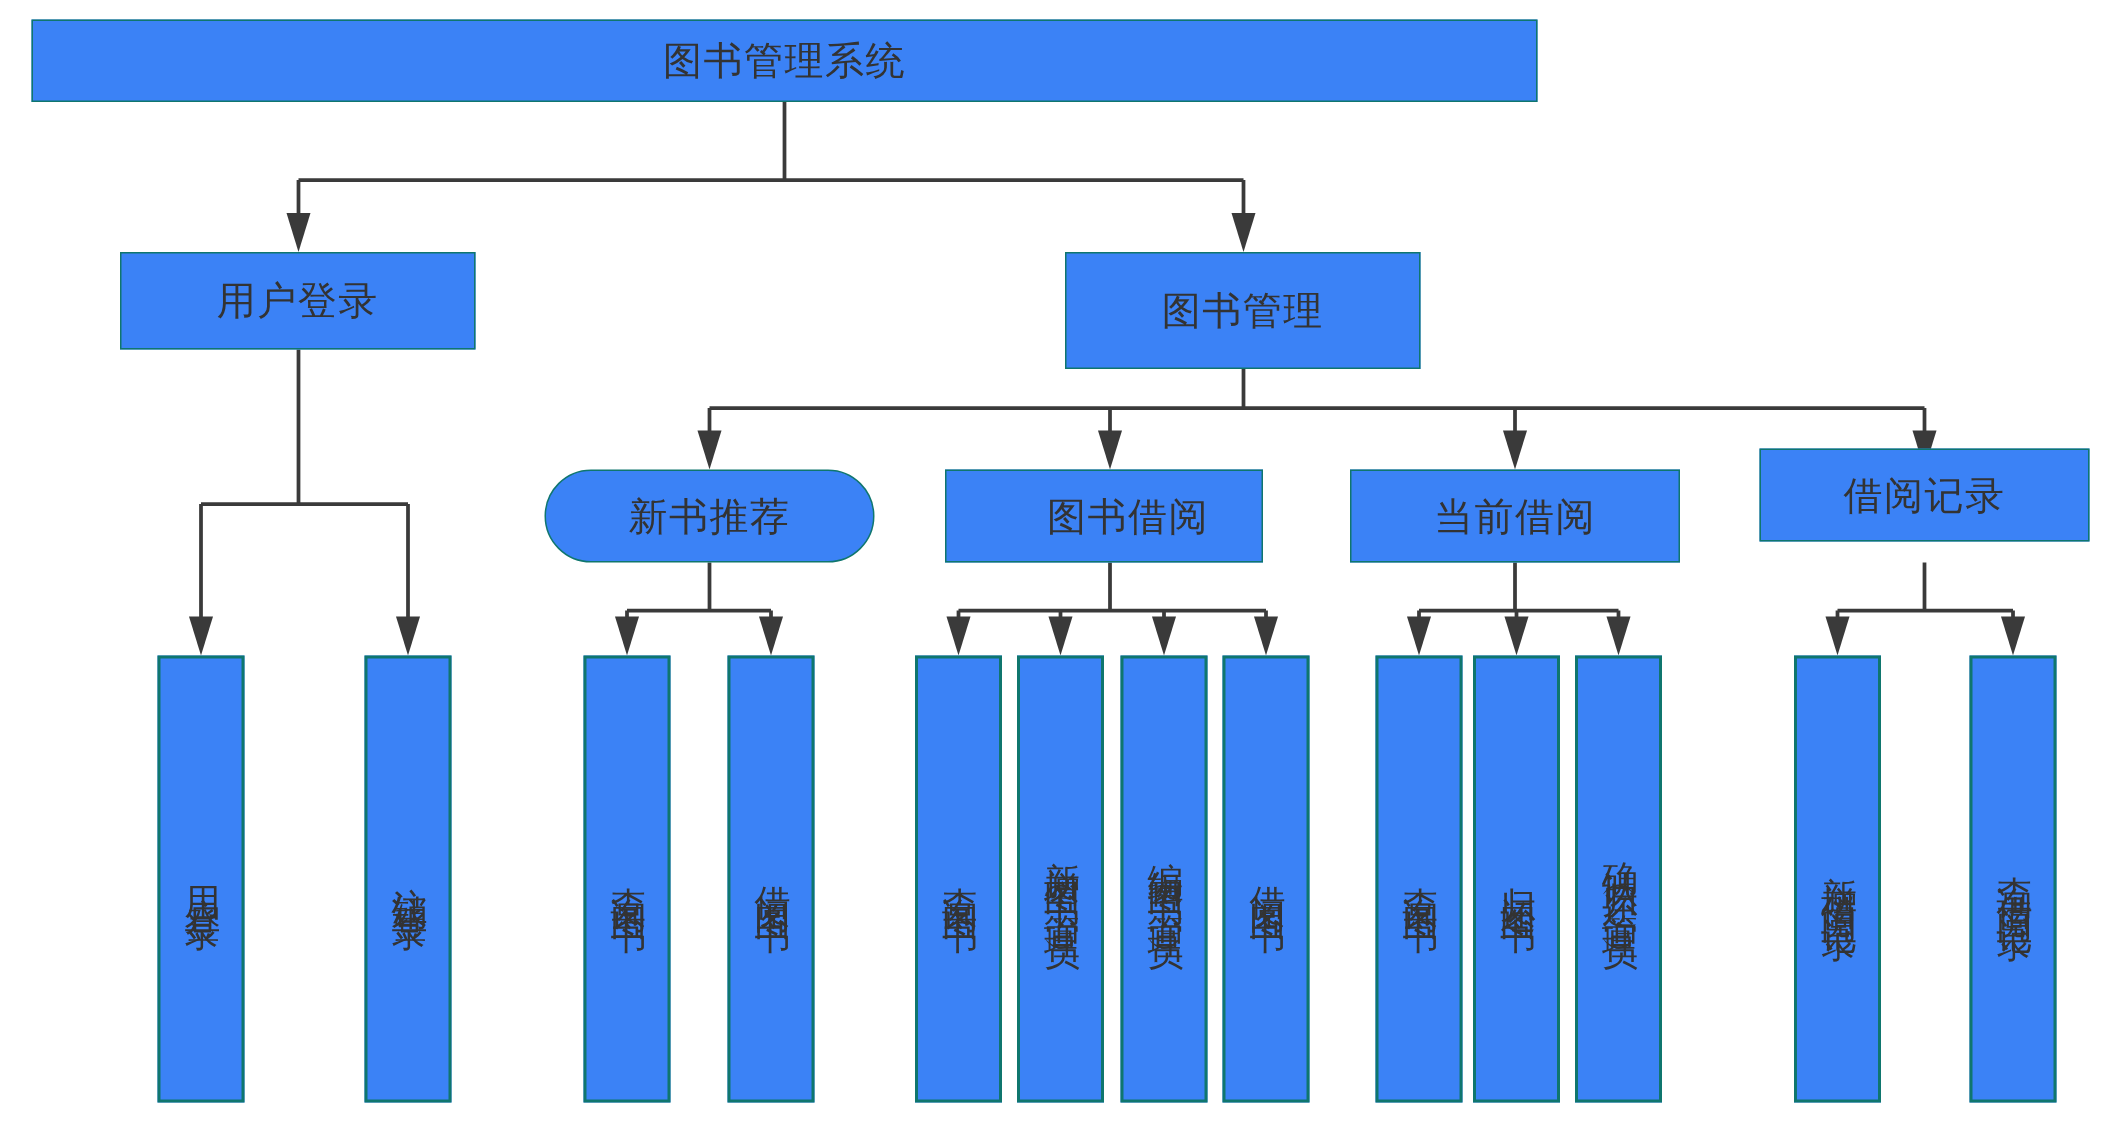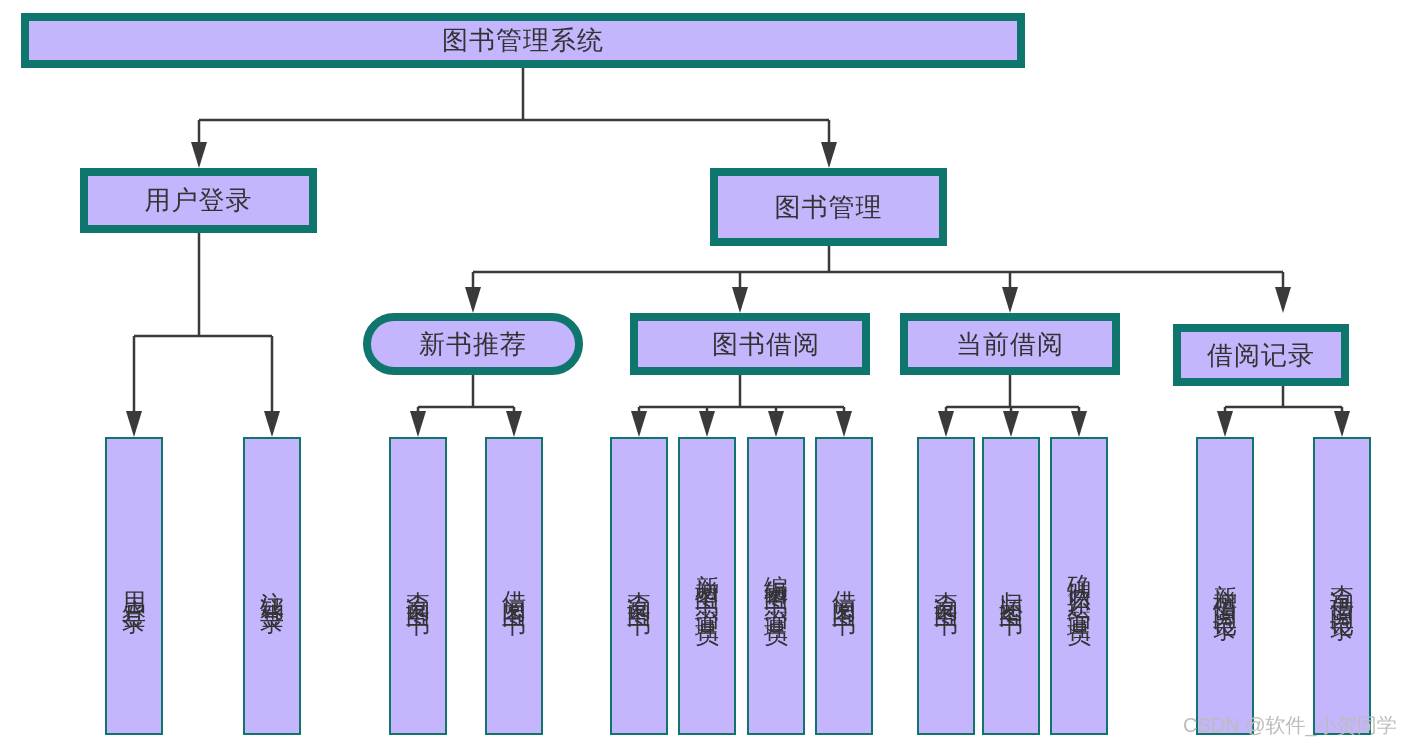--- a/index.html
+++ b/index.html
@@ -9,22 +9,22 @@
     background:#ffffff;
     font-family:"Liberation Sans",sans-serif;
     overflow:hidden;
   }
   #edges{position:absolute;left:0;top:0;width:1405px;height:747px;}
   .edge{stroke:#3a3a3a;stroke-width:2.5;fill:none;}
   .arrowhead{fill:#3a3a3a;stroke:none;}
   .node{
     position:absolute;
     box-sizing:border-box;
-    background:#c4b5fd;
-    border:8px solid #0f766e;
+    background:#3b82f6;
+    border:1px solid #0f766e;
     display:flex;align-items:center;justify-content:center;
     color:#333333;
   }
   .hnode{font-size:26px;letter-spacing:1px;}
   .vnode{border-width:2.5px;}
   .vnode .vtext{
     writing-mode:vertical-rl;
     text-orientation:mixed;
     font-size:24px;
     letter-spacing:7px;
@@ -129,27 +129,27 @@
   <div class="node hnode" style="left:80px;top:168px;width:237px;height:65px;">
     <span>用户登录</span>
   </div>
   <div class="node hnode" style="left:710px;top:168px;width:237px;height:78px;">
     <span>图书管理</span>
   </div>
 
   <div class="node hnode" style="left:363px;top:313px;width:220px;height:62px;border-radius:31px;">
     <span>新书推荐</span>
   </div>
-  <div class="node hnode" style="left:630px;top:313px;width:240px;height:62px;padding-left:32px;">
+  <div class="node hnode" style="left:630px;top:313px;width:212px;height:62px;padding-left:32px;">
     <span>图书借阅</span>
   </div>
   <div class="node hnode" style="left:900px;top:313px;width:220px;height:62px;text-align:center;">
     <span>当前借阅</span>
   </div>
-  <div class="node hnode" style="left:1173px;top:324px;width:176px;height:62px;">
+  <div class="node hnode" style="left:1173px;top:299px;width:220px;height:62px;">
     <span>借阅记录</span>
   </div>
 
   <div class="node vnode" style="left:105px;top:437px;width:58px;height:298px;">
     <span class="vtext">用户登录</span>
   </div>
   <div class="node vnode" style="left:243px;top:437px;width:58px;height:298px;">
     <span class="vtext">注销登录</span>
   </div>
 
@@ -183,15 +183,14 @@
     <span class="vtext">确认归还（管理员）</span>
   </div>
 
   <div class="node vnode" style="left:1196px;top:437px;width:58px;height:298px;">
     <span class="vtext">新增借阅记录</span>
   </div>
   <div class="node vnode" style="left:1313px;top:437px;width:58px;height:298px;">
     <span class="vtext">查询借阅记录</span>
   </div>
 
-  <div class="watermark">CSDN @软件_小贺同学</div>
 
 </div>
 
 </body></html>

